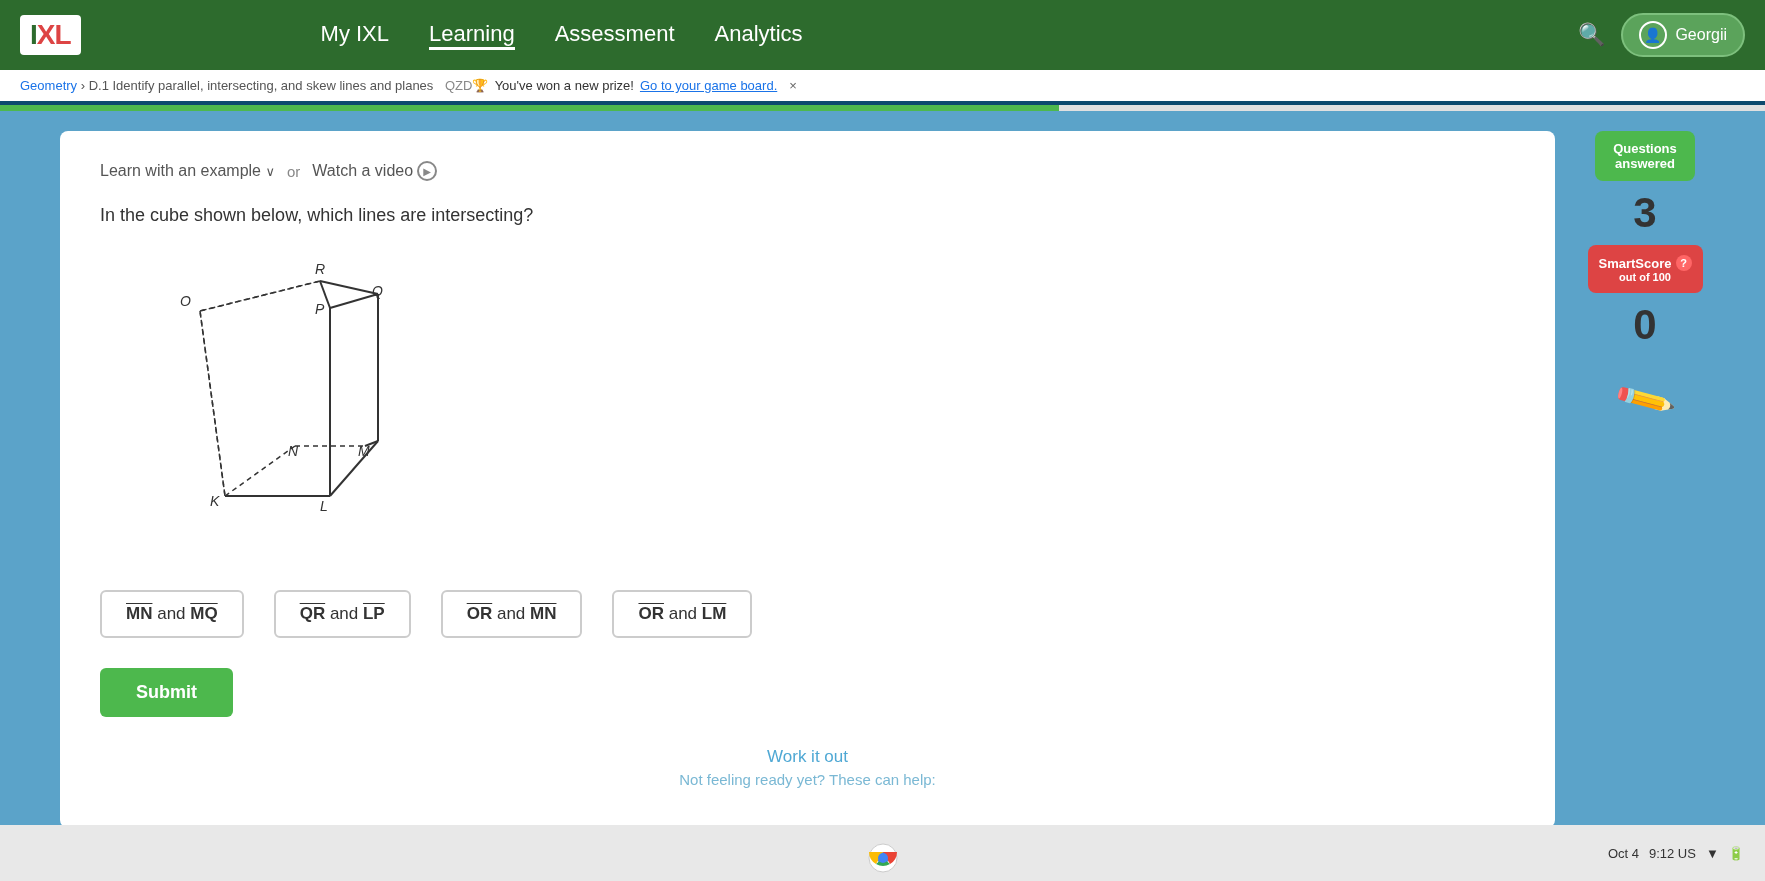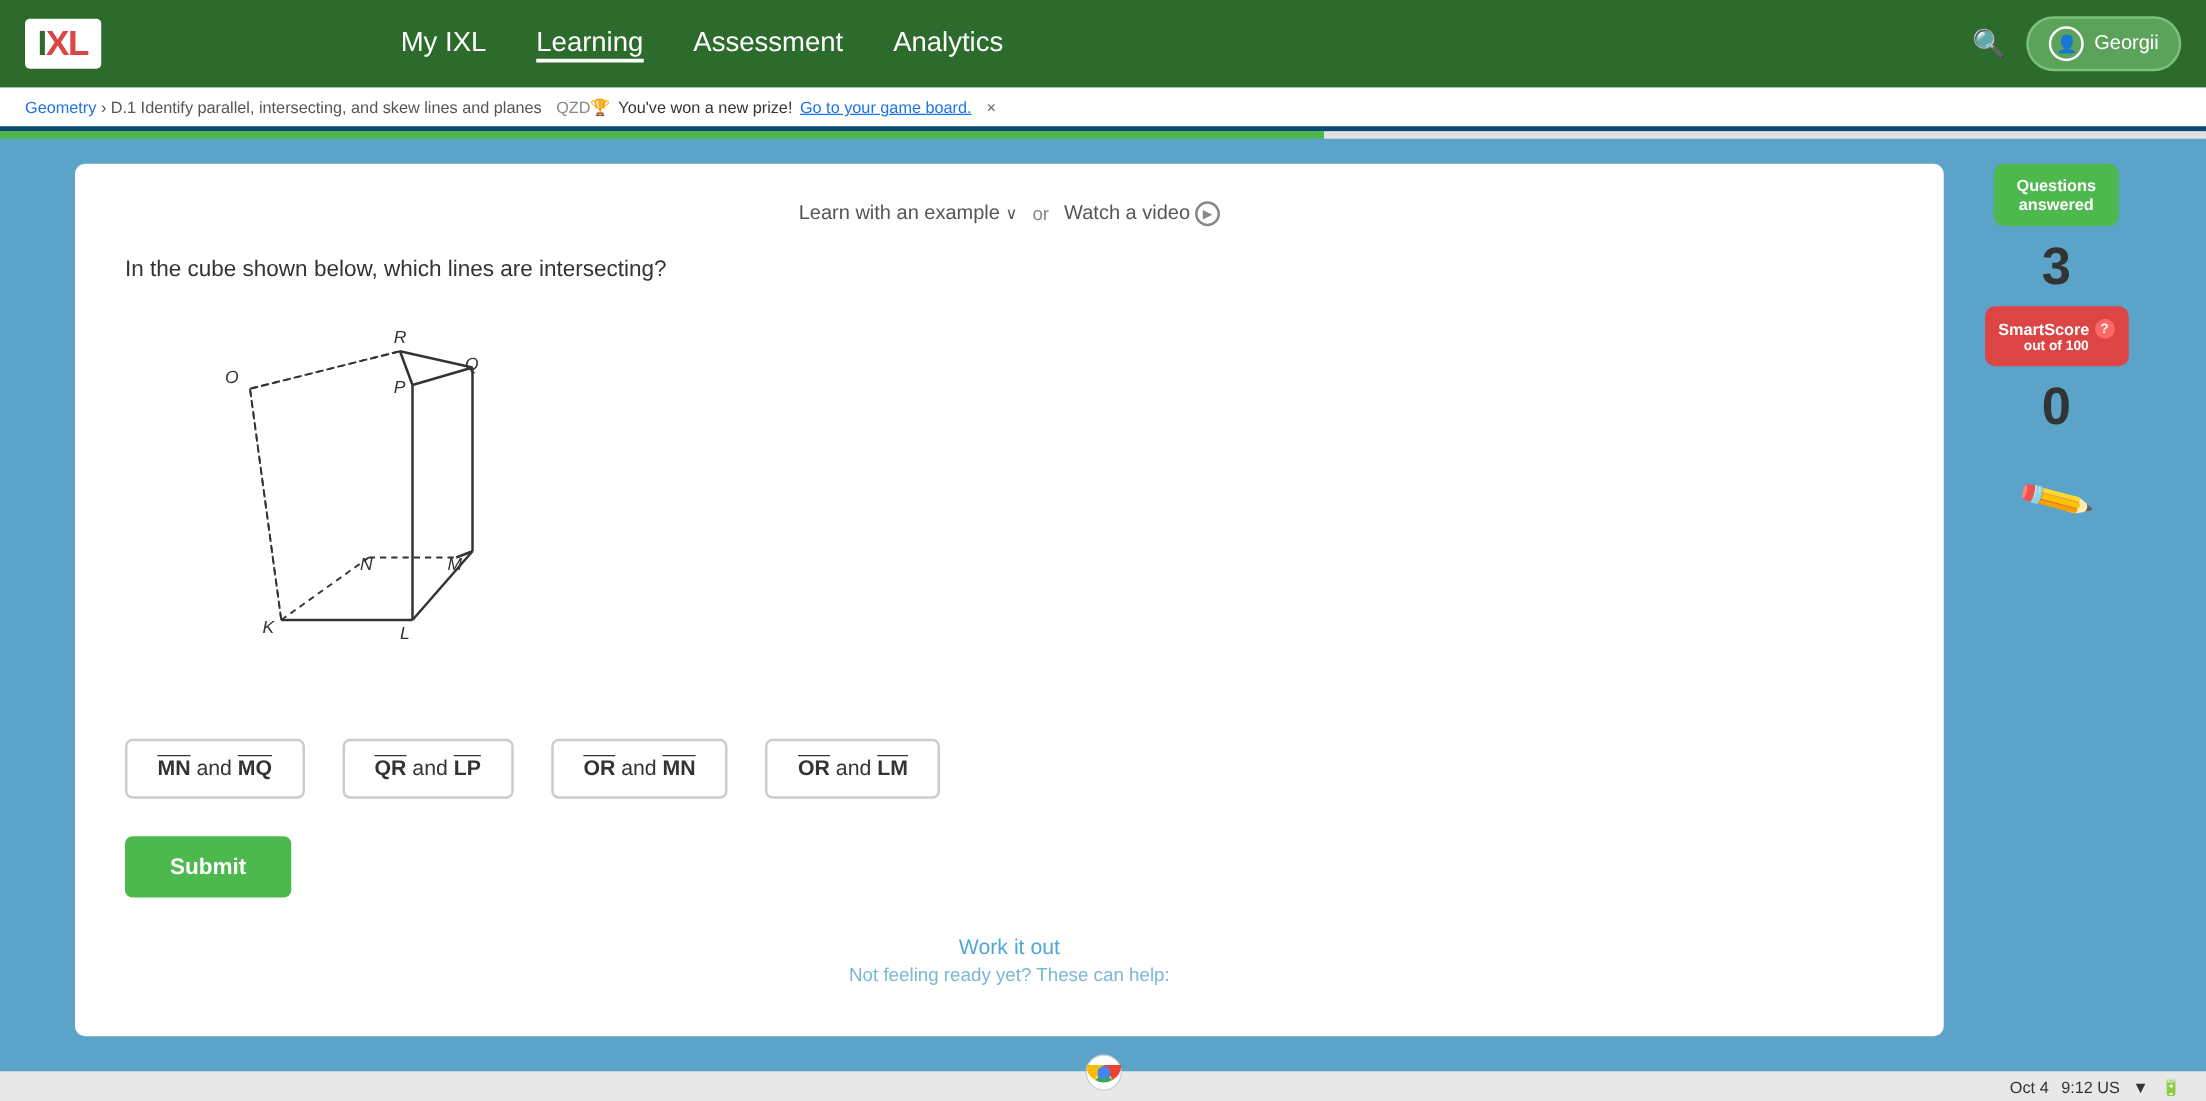--- a/index.html
+++ b/index.html
@@ -117,21 +117,20 @@
       padding: 30px 40px 40px 40px;
       min-height: 620px;
       position: relative;
     }
 
     .learn-row {
       display: flex;
       align-items: center;
       gap: 12px;
       margin-bottom: 24px;
-      justify-content: center;
     }
     .learn-example {
       color: #555;
       font-size: 16px;
       cursor: pointer;
     }
     .learn-example .arrow { font-size: 13px; }
     .or-text { color: #888; font-size: 15px; }
     .watch-video {
       color: #555;
@@ -285,21 +284,21 @@
       cursor: pointer;
     }
 
     
     .bottom-bar {
       position: absolute;
       bottom: 0;
       left: 0;
       right: 0;
       background: #e8e8e8;
-      height: 24px;
+      height: 56px;
       display: flex;
       align-items: center;
       justify-content: flex-end;
       padding: 0 20px;
       font-size: 13px;
       color: #333;
       gap: 10px;
     }
   </style>
 </head>

